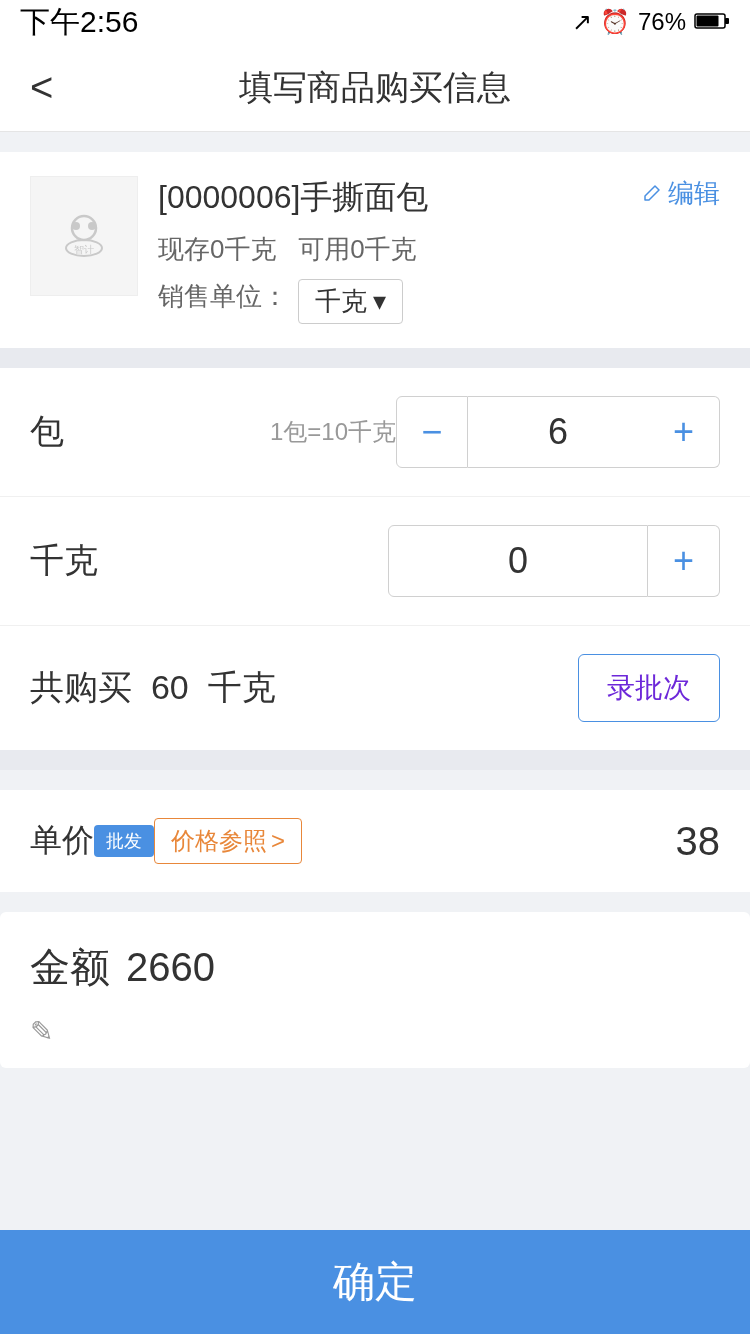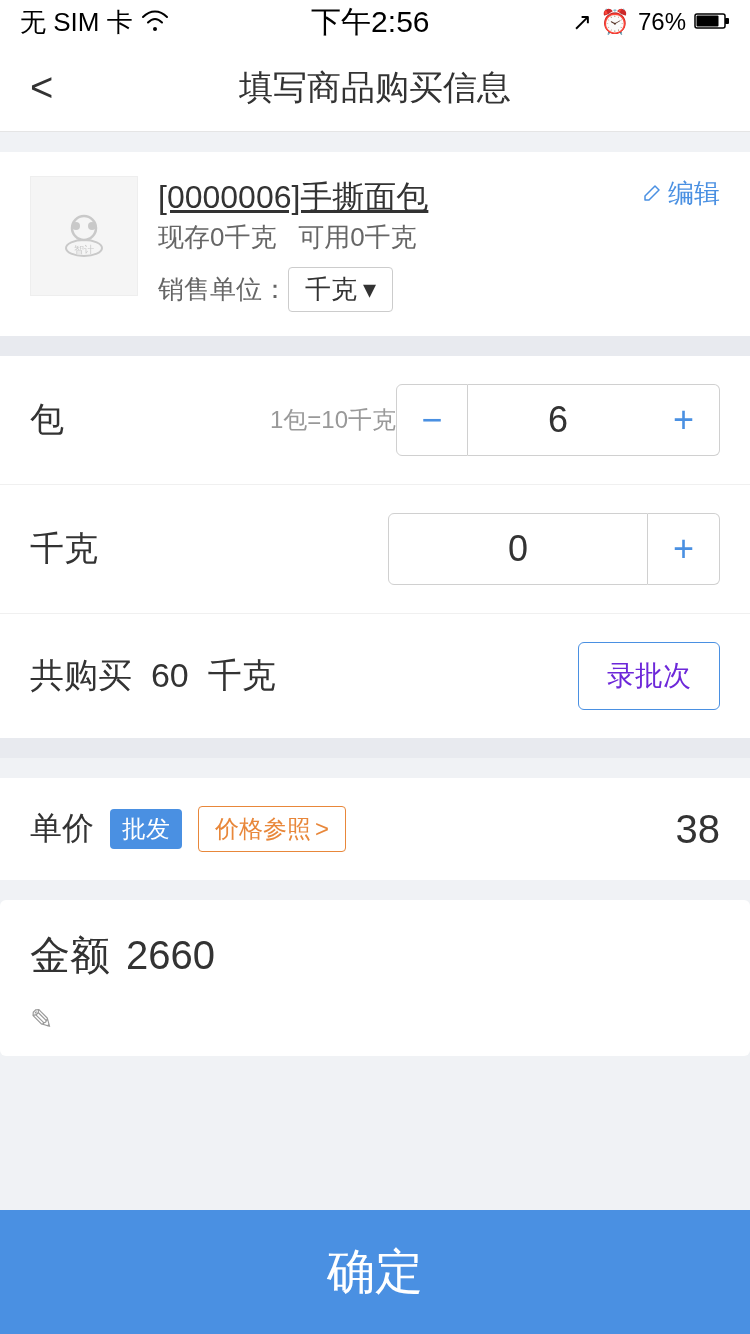--- a/index.html
+++ b/index.html
@@ -71,32 +71,33 @@
       align-items: center;
       justify-content: center;
       flex-shrink: 0;
     }
     .product-image svg { width: 60px; height: 60px; opacity: 0.4; }
     .product-info { flex: 1; }
     .product-name {
       font-size: 32px;
       color: #333;
       font-weight: 500;
-      text-decoration: underline;
+      margin-bottom: 12px;
     }
     .product-stock {
       font-size: 26px;
       color: #666;
       margin-bottom: 12px;
     }
     .product-unit {
       font-size: 26px;
       color: #666;
       display: flex;
-      align-items: center;
+      align-items: flex-start;
+      gap: 10px;
     }
     .unit-select {
       border: 1px solid #ccc;
       border-radius: 4px;
       padding: 4px 16px;
       font-size: 26px;
       color: #333;
       background: #fff;
       display: inline-flex;
       align-items: center;
@@ -219,30 +220,29 @@
 
     
     .price-section {
       background: #fff;
       margin-top: 20px;
       padding: 28px 30px;
     }
     .price-row {
       display: flex;
       align-items: center;
-      gap: 16px;
     }
     .price-label {
       font-size: 32px;
       color: #333;
     }
     .price-tag {
       background: #4a90e2;
       color: #fff;
-      font-size: 24px;
+      font-size: 18px;
       padding: 4px 12px;
       border-radius: 4px;
     }
     .price-ref-btn {
       border: 1px solid #e8873a;
       border-radius: 4px;
       padding: 6px 16px;
       font-size: 24px;
       color: #e8873a;
       background: #fff;
@@ -288,47 +288,37 @@
       color: #999;
     }
     .remark-icon { font-size: 28px; color: #999; }
     .remark-text { font-size: 28px; color: #999; }
 
     
     .content-spacer { flex: 1; background: #f0f2f5; }
 
     
     .confirm-btn {
-      height: 124px;
+      height: 104px;
       background: #4a90e2;
       color: #fff;
-      font-size: 48px;
+      font-size: 42px;
       border: none;
       width: 100%;
       cursor: pointer;
       display: flex;
       align-items: center;
       justify-content: center;
       font-weight: 400;
     }
   </style>
 </head>
 <body>
 
 <div class="status-bar">
-  <div class="status-left">
-    <span>无 SIM 卡</span>
-    <span>
-      <svg width="28" height="22" viewBox="0 0 28 22" fill="none">
-        <path d="M14 18a2 2 0 1 1 0 4 2 2 0 0 1 0-4z" fill="#000"></path>
-        <path d="M7 13.5C9.1 11.4 11.4 10 14 10s4.9 1.4 7 3.5" stroke="#000" stroke-width="2" fill="none" stroke-linecap="round"></path>
-        <path d="M2 8C5.5 4.5 9.5 2.5 14 2.5S22.5 4.5 26 8" stroke="#000" stroke-width="2" fill="none" stroke-linecap="round"></path>
-      </svg>
-    </span>
-  </div>
   <div class="status-center">下午2:56</div>
   <div class="status-right">
     <span>↗</span>
     <span>⏰</span>
     <span>76%</span>
     <span>
       <svg width="36" height="18" viewBox="0 0 36 18">
         <rect x="1" y="2" width="30" height="14" rx="2" ry="2" stroke="#000" stroke-width="1.5" fill="none"></rect>
         <rect x="31" y="6" width="4" height="6" rx="1" fill="#000"></rect>
         <rect x="2.5" y="3.5" width="22" height="11" rx="1" fill="#000"></rect>

